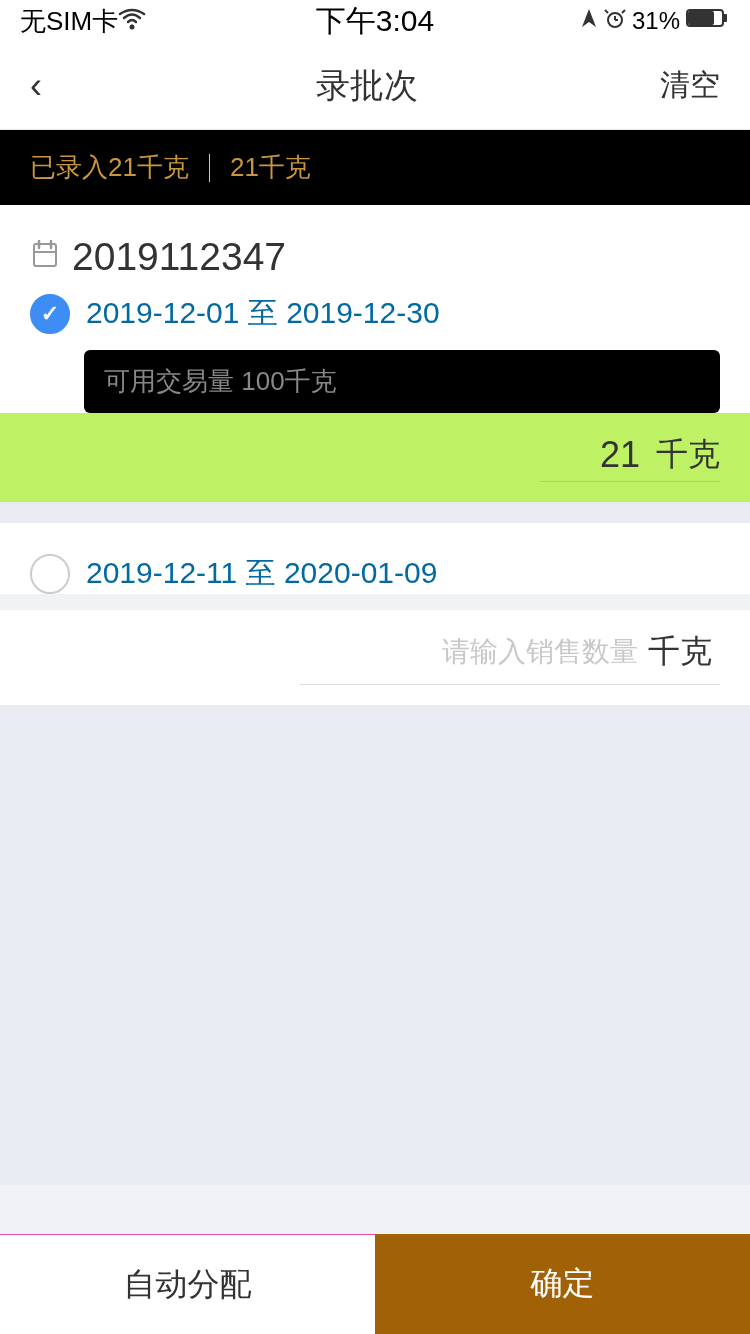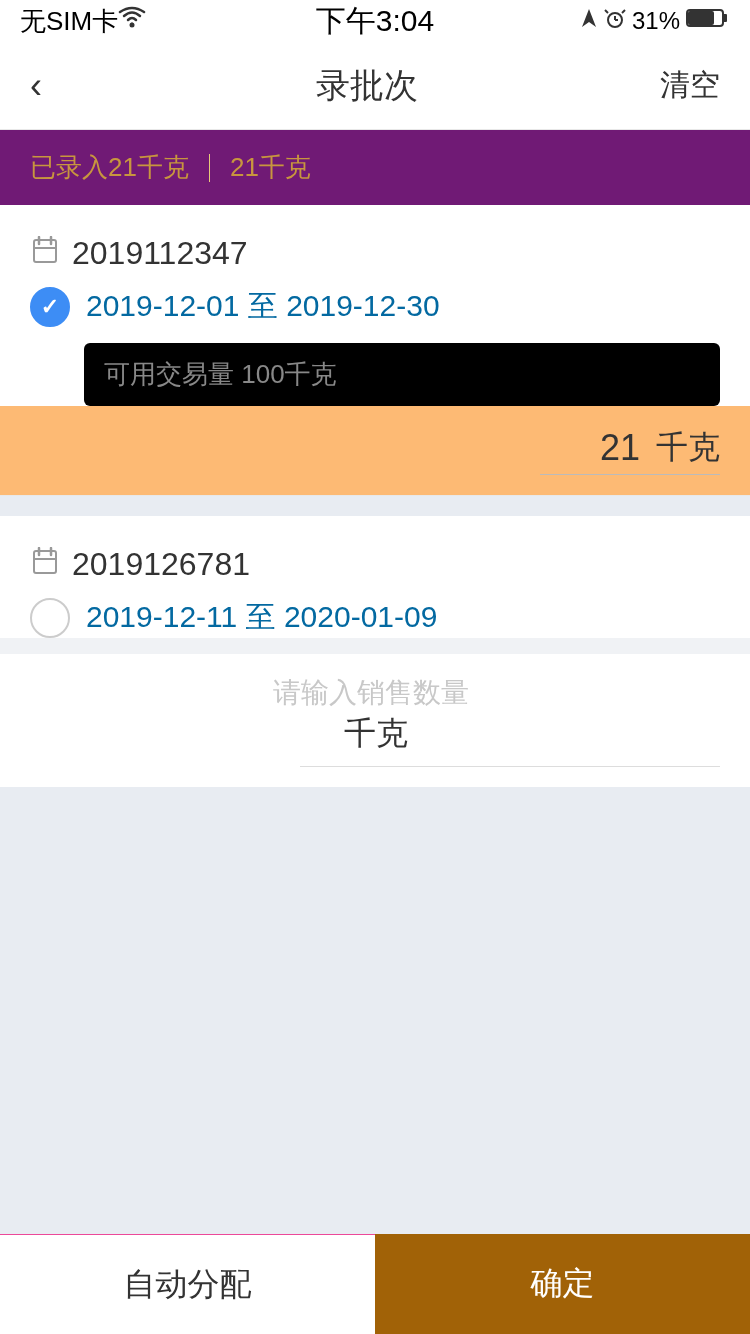--- a/index.html
+++ b/index.html
@@ -19,20 +19,21 @@
       height: 42px;
       background: #fff;
       display: flex;
       align-items: center;
       justify-content: space-between;
       padding: 0 20px;
       font-size: 26px;
     }
     .status-left {
       display: flex;
+      align-items: center;
       gap: 0;
       font-size: 26px;
     }
     .status-center {
       font-size: 30px;
       font-weight: 500;
       position: absolute;
       left: 50%;
       transform: translateX(-50%);
     }
@@ -67,21 +68,21 @@
     }
     .nav-clear {
       font-size: 30px;
       color: #333;
       cursor: pointer;
     }
 
     
     .info-bar {
       width: 750px;
-      background: #701a75;
+      background: #000000;
       padding: 20px 30px;
       display: flex;
       align-items: center;
       gap: 0;
     }
     .info-item {
       font-size: 26px;
       color: #c8963e;
     }
     .info-divider {
@@ -100,21 +101,21 @@
       display: flex;
       align-items: center;
       gap: 12px;
       margin-bottom: 14px;
     }
     .batch-icon {
       font-size: 30px;
       color: #999;
     }
     .batch-number {
-      font-size: 32px;
+      font-size: 39px;
       color: #333;
       font-weight: 500;
     }
     .batch-date-row {
       display: flex;
       align-items: center;
       gap: 16px;
       margin-bottom: 16px;
     }
     .radio-btn {
@@ -151,21 +152,21 @@
       color: #888;
       margin-bottom: 0;
     }
     
     
     .quantity-row {
       display: flex;
       align-items: center;
       justify-content: flex-end;
       padding: 20px 30px;
-      background: #fdba74;
+      background: #bef264;
       border-bottom: 1px solid #e8e8e8;
     }
     .quantity-unit {
       font-size: 32px;
       color: #333;
     }
     .quantity-input-area {
       display: flex;
       flex-direction: column;
       align-items: flex-end;
@@ -193,21 +194,20 @@
       padding: 30px 30px 0 30px;
     }
 
     
     .input-row {
       display: flex;
       align-items: center;
       justify-content: flex-end;
       padding: 20px 38px 10px 30px;
       background: #fff;
-      flex-direction: column;
     }
     .input-placeholder {
       font-size: 28px;
       color: #c8c8c8;
       flex: 1;
       text-align: right;
     }
     .input-unit {
       font-size: 32px;
       color: #333;
@@ -345,31 +345,20 @@
         <span class="quantity-number">21</span>
         <span class="quantity-unit">千克</span>
       </div>
       <div class="quantity-underline"></div>
     </div>
   </div>
 
   <div class="section-separator"></div>
 
   <div class="batch-item-second">
-    <div class="batch-item-header">
-      <span class="batch-icon">
-        <svg width="30" height="28" viewBox="0 0 30 28">
-          <rect x="4" y="4" width="22" height="22" rx="2" stroke="#999" stroke-width="2" fill="none"></rect>
-          <line x1="9" y1="1" x2="9" y2="8" stroke="#999" stroke-width="2.5" stroke-linecap="round"></line>
-          <line x1="21" y1="1" x2="21" y2="8" stroke="#999" stroke-width="2.5" stroke-linecap="round"></line>
-          <line x1="4" y1="12" x2="26" y2="12" stroke="#999" stroke-width="2"></line>
-        </svg>
-      </span>
-      <span class="batch-number">2019126781</span>
-    </div>
     <div class="batch-date-row">
       <div class="radio-btn"></div>
       <span class="batch-date">2019-12-11 至 2020-01-09</span>
     </div>
   </div>
 
   <div class="input-row">
     <span class="input-placeholder">请输入销售数量</span>
     <span class="input-unit">千克</span>
   </div>

